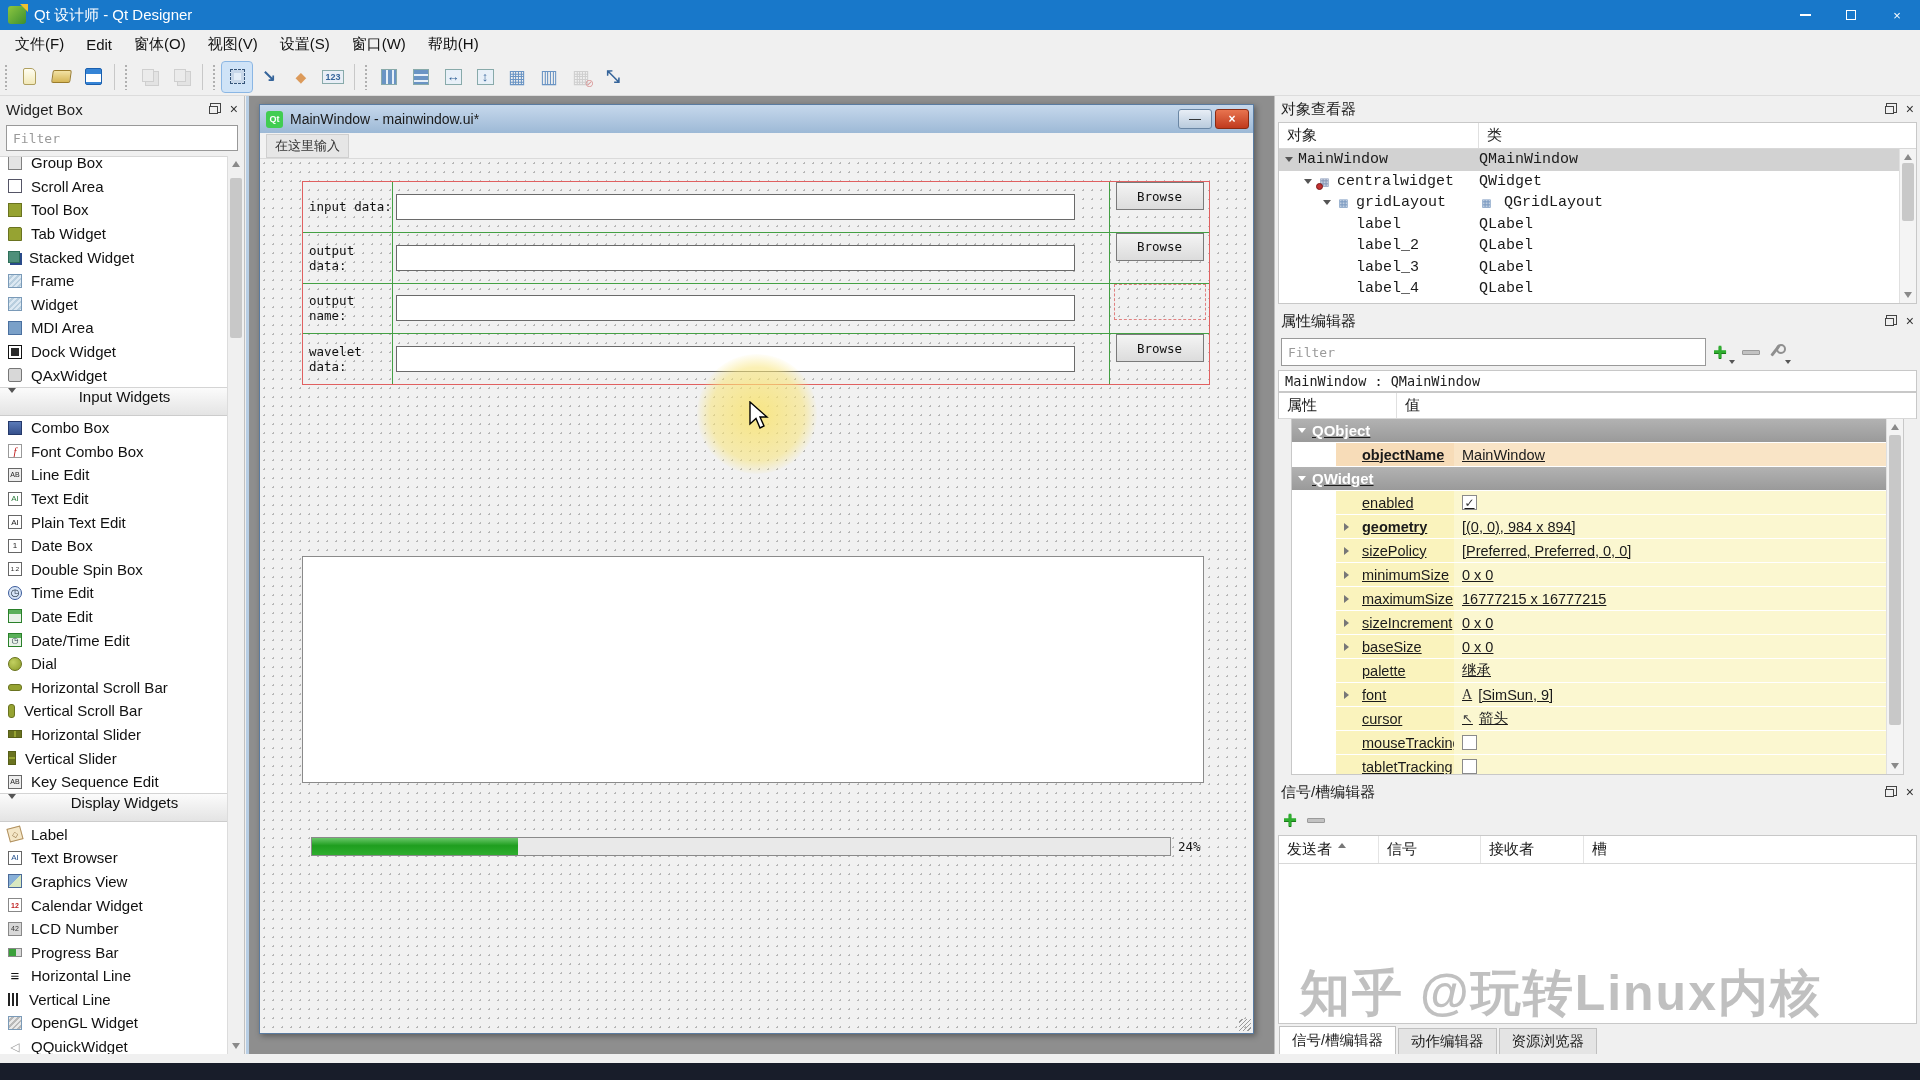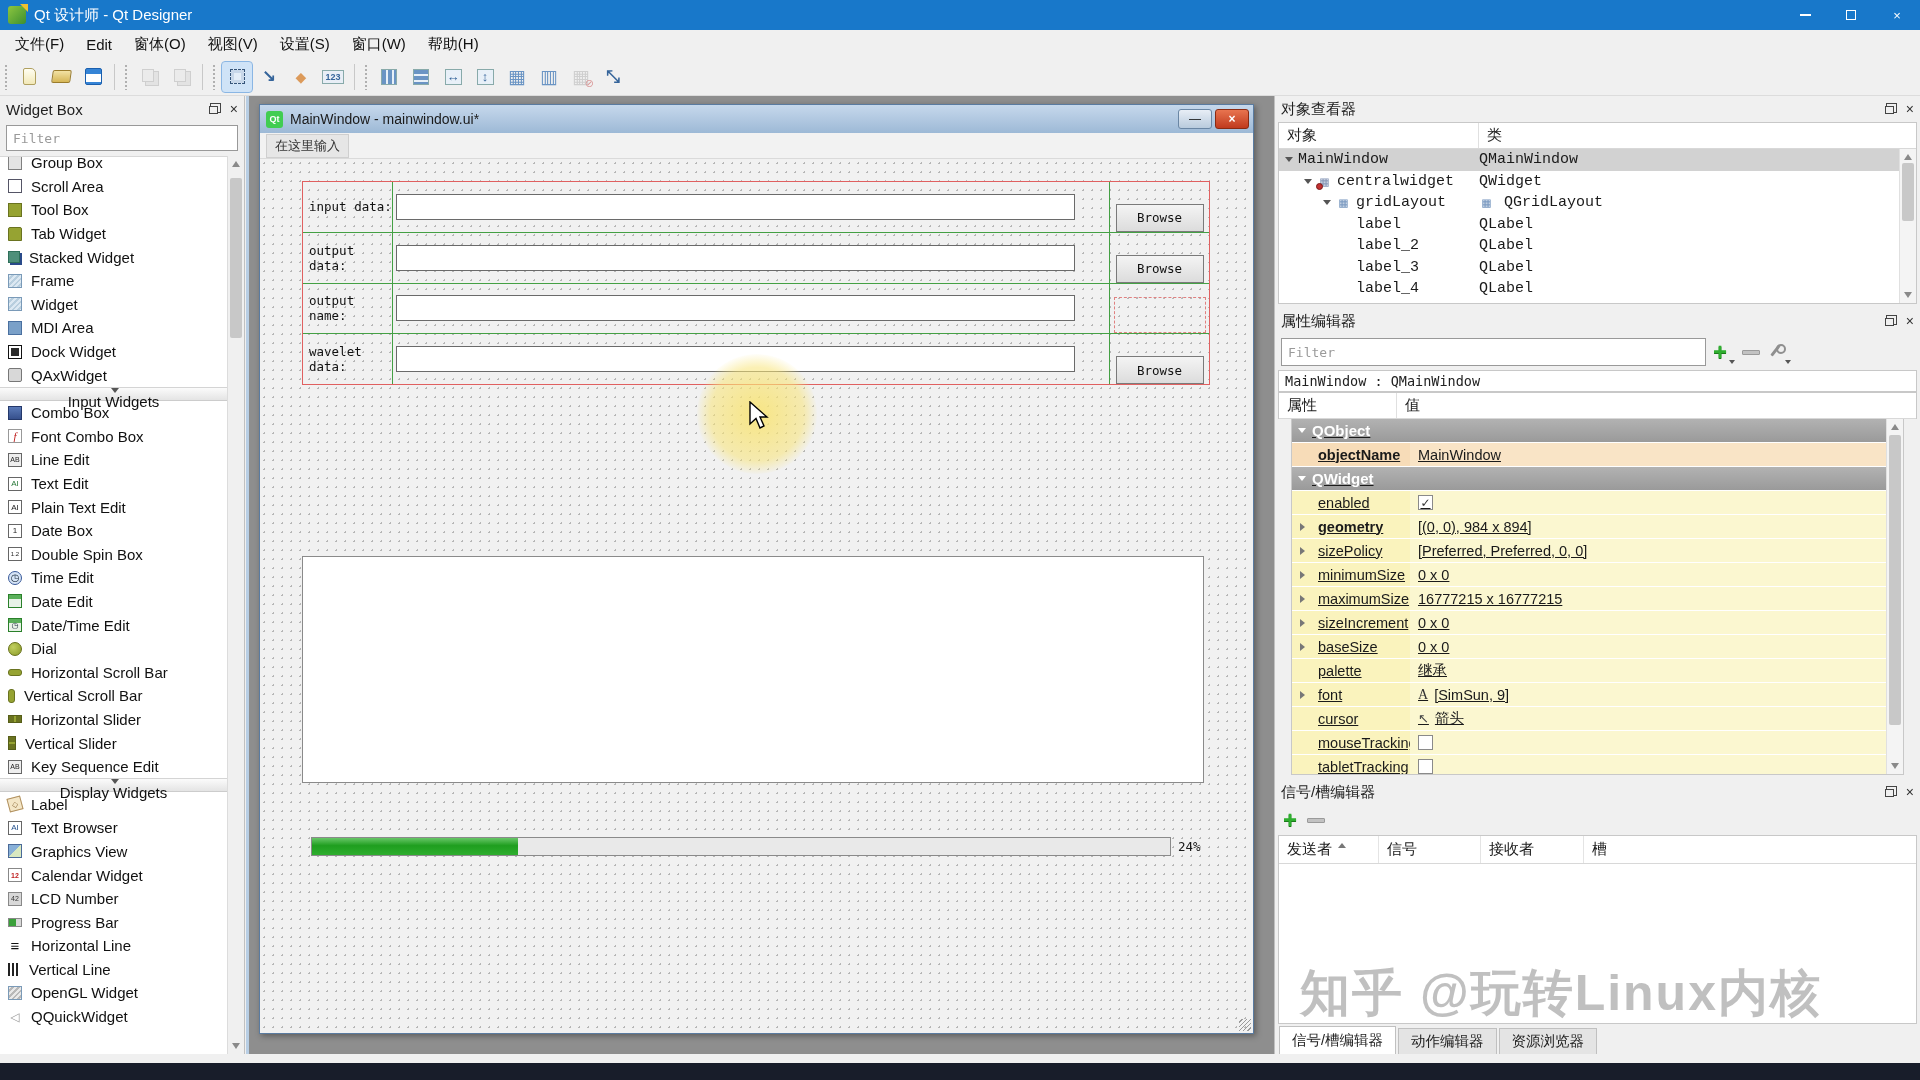--- a/index.html
+++ b/index.html
@@ -50,22 +50,22 @@
     margin-right:12px; margin-top:2px; }
   .dh-close { font-size:14px; color:#333; line-height:1; }
   .filter-row { padding:3px 6px 5px 6px; }
   .filter-row input { width:100%; height:26px; border:1px solid #999; background:#fff; padding:0 6px;
     font-family:"DejaVu Sans Mono","Liberation Mono",monospace; font-size:13px; color:#333; }
   .filter-row input::placeholder { color:#9a9a9a; }
   .wlist { position:absolute; left:0; top:60px; right:17px; bottom:0; background:#fff; overflow:hidden;
     border-top:1px solid #d8d8d8; }
   .wrow { height:23.6px; display:flex; align-items:center; gap:9px; padding-left:8px; font-size:15px; color:#111; }
   .wrow.cut { margin-top:-6px; }
-  .wcat { height:14px; display:flex; align-items:center; font-size:15px; color:#111;
-    background:linear-gradient(#fbfbfb,#e4e4e4); border-top:1px solid #d4d4d4; border-bottom:1px solid #cccccc;flex-direction:column; }
+  .wcat { height:29px; display:flex; align-items:flex-start; font-size:15px; color:#111;
+    background:linear-gradient(#fbfbfb,#e4e4e4); border-top:1px solid #d4d4d4; border-bottom:1px solid #cccccc; }
   .wcat .cat-label { flex:1; text-align:center; }
   .wicon { width:15px; height:15px; display:flex; align-items:center; justify-content:center;
     font-size:8px; flex:none; }
   .chev-d { width:0; height:0; border-left:4px solid transparent; border-right:4px solid transparent;
     border-top:5px solid #555; display:inline-block; margin:0 6px 0 8px; }
   .chev-r { width:0; height:0; border-top:4px solid transparent; border-bottom:4px solid transparent;
     border-left:5px solid #777; display:inline-block; }
   .wscrollbar { position:absolute; right:0; top:60px; bottom:0; width:17px; background:#f0f0f0;
     border-left:1px solid #dcdcdc; }
   .sb-thumb { position:absolute; left:2px; width:12px; background:#c8c8c8; border-radius:2px; }
@@ -96,21 +96,21 @@
 
   
   .form-grid { position:absolute; left:42px; top:22px; width:908px; height:204px;
     border:1px solid #e06060; display:flex; flex-direction:column; }
   .frow { flex:1; display:flex; border-bottom:1px solid #44a044; }
   .frow:last-child { border-bottom:none; }
   .fcell-label { width:90px; display:flex; align-items:center; padding-left:6px; border-right:1px solid #44a044;
     font-family:"DejaVu Sans Mono","Liberation Mono",monospace; font-size:12.5px; color:#111; flex:none; }
   .fcell-field { flex:1; display:flex; align-items:center; }
   .lineedit { flex:1; height:26px; margin:0 6px 0 3px; background:#fff; border:1px solid #6a6a6a; }
-  .fcell-btn { width:100px; flex:none; border-left:1px solid #44a044; display:flex; align-items:flex-end;
+  .fcell-btn { width:100px; flex:none; border-left:1px solid #44a044; display:flex; align-items:flex-start;
     justify-content:center;margin-left:28px; }
   .canvas-btn { background:linear-gradient(#f4f4f4,#dcdcdc); border:1px solid #7a7a7a;
     font-family:"DejaVu Sans Mono","Liberation Mono",monospace; font-size:12.5px; color:#111;
     display:flex; align-items:center; justify-content:center; }
   .browse-btn { width:88px; height:28px; }
   .hspacer-box { width:92px; height:36px; border:1px dashed #e08080; }
 
   .bigbox { position:absolute; left:42px; top:397px; width:902px; height:227px; background:#fff;
     border:1px solid #8a8a8a; }
 
@@ -165,21 +165,21 @@
   .icon-wrench::after { content:""; position:absolute; left:9px; top:0; width:6px; height:6px;
     border:2px solid #8f8f8f; border-radius:50%; }
   .mini-drop { width:0; height:0; border-left:3px solid transparent; border-right:3px solid transparent;
     border-top:4px solid #555; align-self:flex-end; margin:0 0 6px -5px; }
   .pe-objline { height:22px; background:#fff; border:1px solid #c8c8c8; margin:0 3px; display:flex;
     align-items:center; padding-left:6px; font-family:"DejaVu Sans Mono","Liberation Mono",monospace;
     font-size:13.5px; color:#222; }
   .pe-cols { margin:0 3px; border:1px solid #c8c8c8; border-bottom:none; }
   .pe-rows { height:356px; overflow:hidden; margin:0 16px; border:1px solid #c8c8c8; border-top:none;
     background:#fff; position:relative;text-decoration:underline; }
-  .prow { height:24px; display:flex; border-bottom:1px solid #fff; }
+  .prow { height:24px; display:flex; border-bottom:1px solid #fff;padding-left:44px; }
   .prow-group { background:linear-gradient(#b2b2b2,#9a9a9a); color:#fff; font-weight:bold; align-items:center;
     display:flex; padding-left:6px; gap:6px; height:24px; border-bottom:1px solid #fff; }
   .prow-group .gchev { border-top-color:#fff; margin:0; }
   .pcell-label { width:118px; flex:none; display:flex; align-items:center; padding-left:26px; position:relative;
     font-size:14.5px; overflow:hidden; white-space:nowrap; }
   .pcell-label .pchev { position:absolute; left:8px; }
   .pcell-value { flex:1; display:flex; align-items:center; padding-left:8px; font-size:14.5px; gap:6px;
     overflow:hidden; white-space:nowrap; }
   .tone-yellow .pcell-label { background:#faf3bd; }
   .tone-yellow .pcell-value { background:#fbf7d0; }

